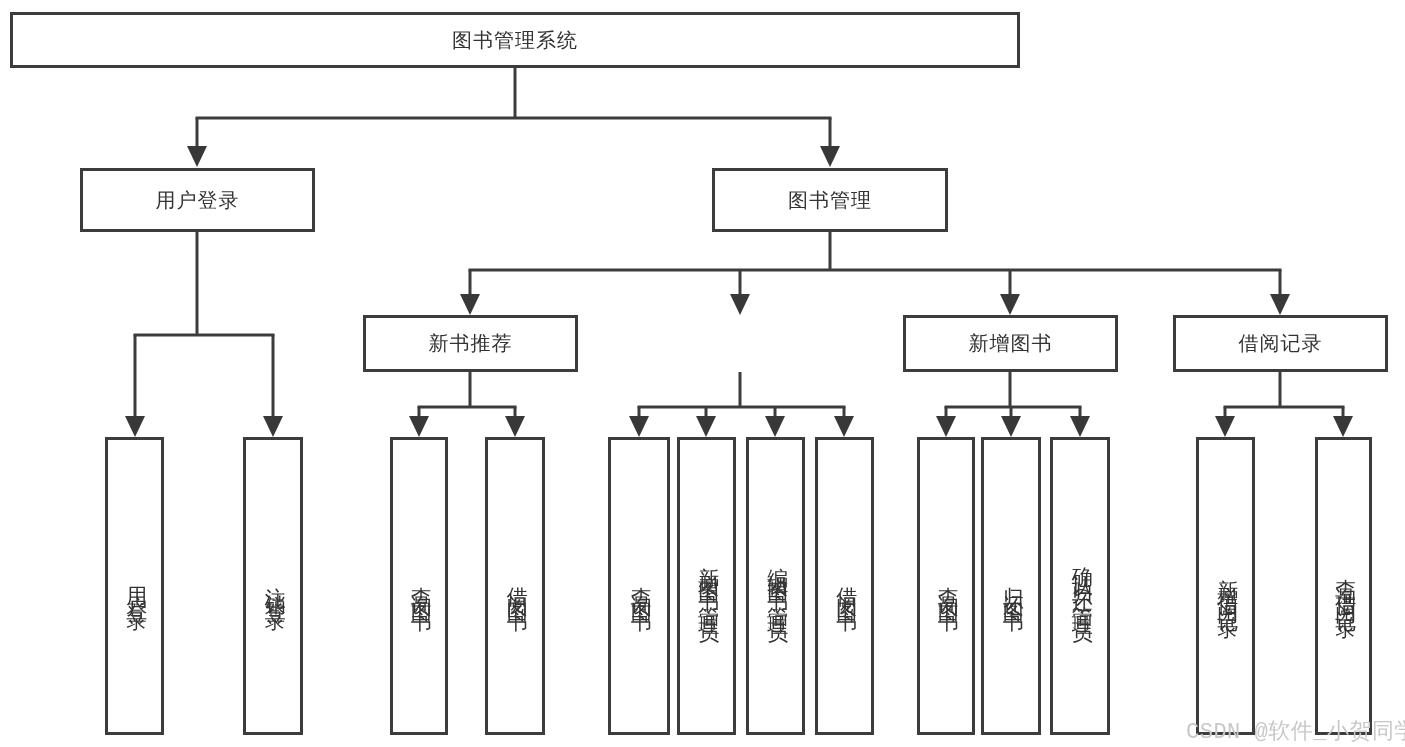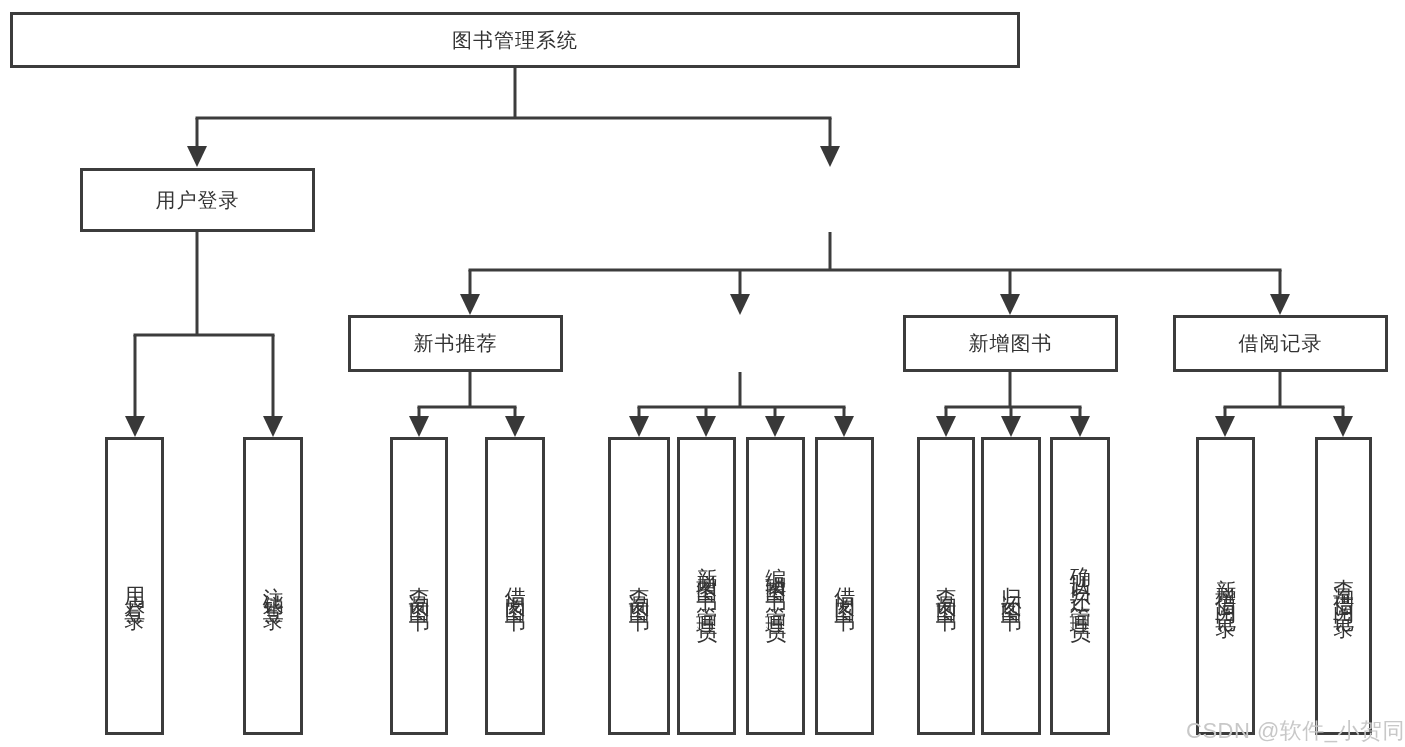--- a/index.html
+++ b/index.html
@@ -1,18 +1,18 @@
 <!DOCTYPE html>
 <html><head>
 <meta charset="utf-8">
 <style>
   html,body{margin:0;padding:0;background:#ffffff;}
   .canvas{
     position:relative;width:1405px;height:747px;background:#ffffff;
-    font-family:Liberation Sans, sans-serif;overflow:hidden;
+    font-family:Liberation Mono, monospace;overflow:hidden;
   }
   svg.wires{position:absolute;left:0;top:0;z-index:0;}
   .box{
     position:absolute;box-sizing:border-box;z-index:1;
     border:3px solid #3c3c3c;background:#ffffff;color:#333333;
     display:flex;align-items:center;justify-content:center;text-align:center;
   }
   .hlabel{font-size:20px;letter-spacing:1px;}
   .vtext{
     writing-mode:vertical-rl;text-orientation:upright;
@@ -90,22 +90,23 @@
       <polygon points="1001,416 1021,416 1011,437"></polygon>
       <polygon points="1070,416 1090,416 1080,437"></polygon>
       <polygon points="1215,416 1235,416 1225,437"></polygon>
       <polygon points="1333,416 1353,416 1343,437"></polygon>
     </g>
   </svg>
 
   <div class="box hlabel" style="left:10px;top:12px;width:1010px;height:56px;">图书管理系统</div>
 
   <div class="box hlabel" style="left:80px;top:168px;width:235px;height:64px;">用户登录</div>
+  <div class="box hlabel" style="left:712px;top:168px;width:236px;height:64px;">图书管理</div>
 
-  <div class="box hlabel" style="left:348px;top:315px;width:215px;height:57px;">新书推荐</div>
+  <div class="box hlabel" style="left:363px;top:315px;width:215px;height:57px;">新书推荐</div>
   <div class="box hlabel" style="left:903px;top:315px;width:215px;height:57px;">新增图书</div>
   <div class="box hlabel" style="left:1173px;top:315px;width:215px;height:57px;">借阅记录</div>
 
   <div class="box" style="left:105px;top:437px;width:59px;height:298px;">
     <span class="vtext">用户登录</span>
   </div>
   <div class="box" style="left:243px;top:437px;width:60px;height:298px;">
     <span class="vtext">注销登录</span>
   </div>
 

